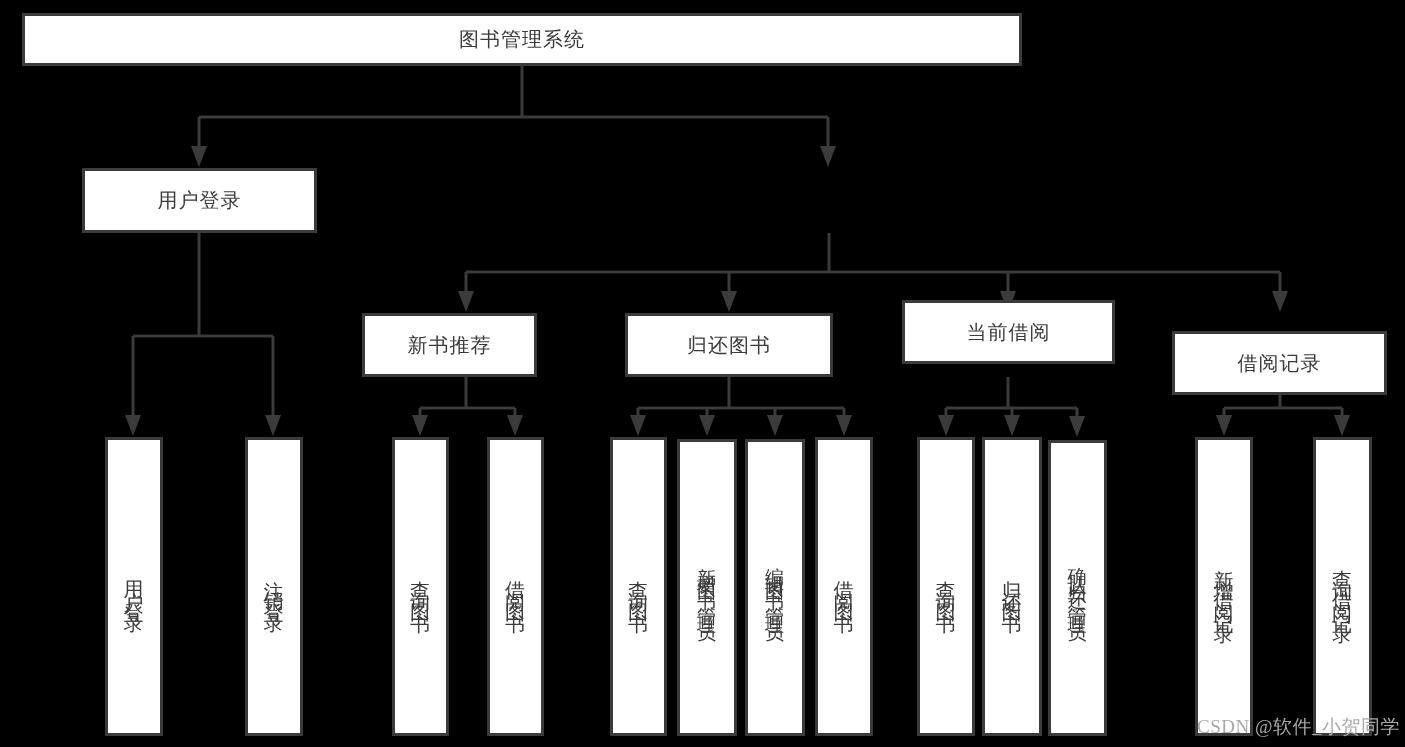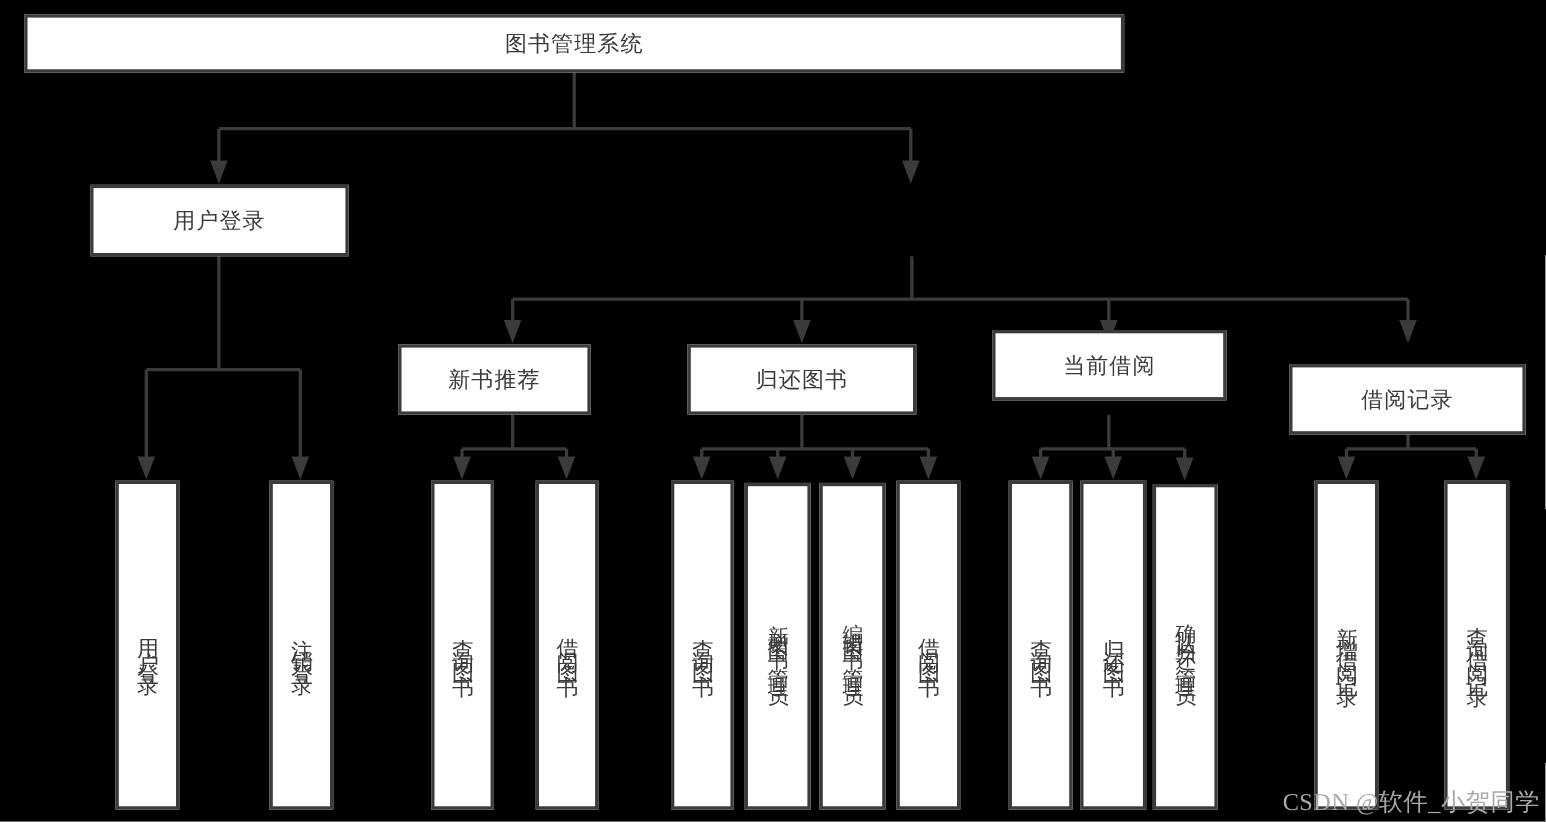--- a/index.html
+++ b/index.html
@@ -12,21 +12,21 @@
     position:absolute;box-sizing:border-box;border:3px solid #3b3b3b;background:#ffffff;
     display:flex;align-items:center;justify-content:center;
   }
   .hlabel{font-size:20px;color:#3a3a3a;letter-spacing:1px;white-space:nowrap;}
   .vlabel{
     writing-mode:vertical-rl;text-orientation:mixed;
     font-size:20px;color:#3a3a3a;letter-spacing:11px;line-height:1;
   }
   .vlabel.tight{letter-spacing:8px;font-size:19px;}
   .watermark{
-    position:absolute;top:714px;right:5px;font-size:22px;color:#a8a8a8;
+    position:absolute;top:714px;right:5px;font-size:19px;color:#a8a8a8;
     letter-spacing:.5px;white-space:nowrap;
   }
 </style>
 </head>
 <body>
 
 <div class="canvas">
 
   <svg class="connectors" viewBox="0 0 1405 747" xmlns="http://www.w3.org/2000/svg">
     <g stroke="#3b3b3b" stroke-width="3" fill="none">

